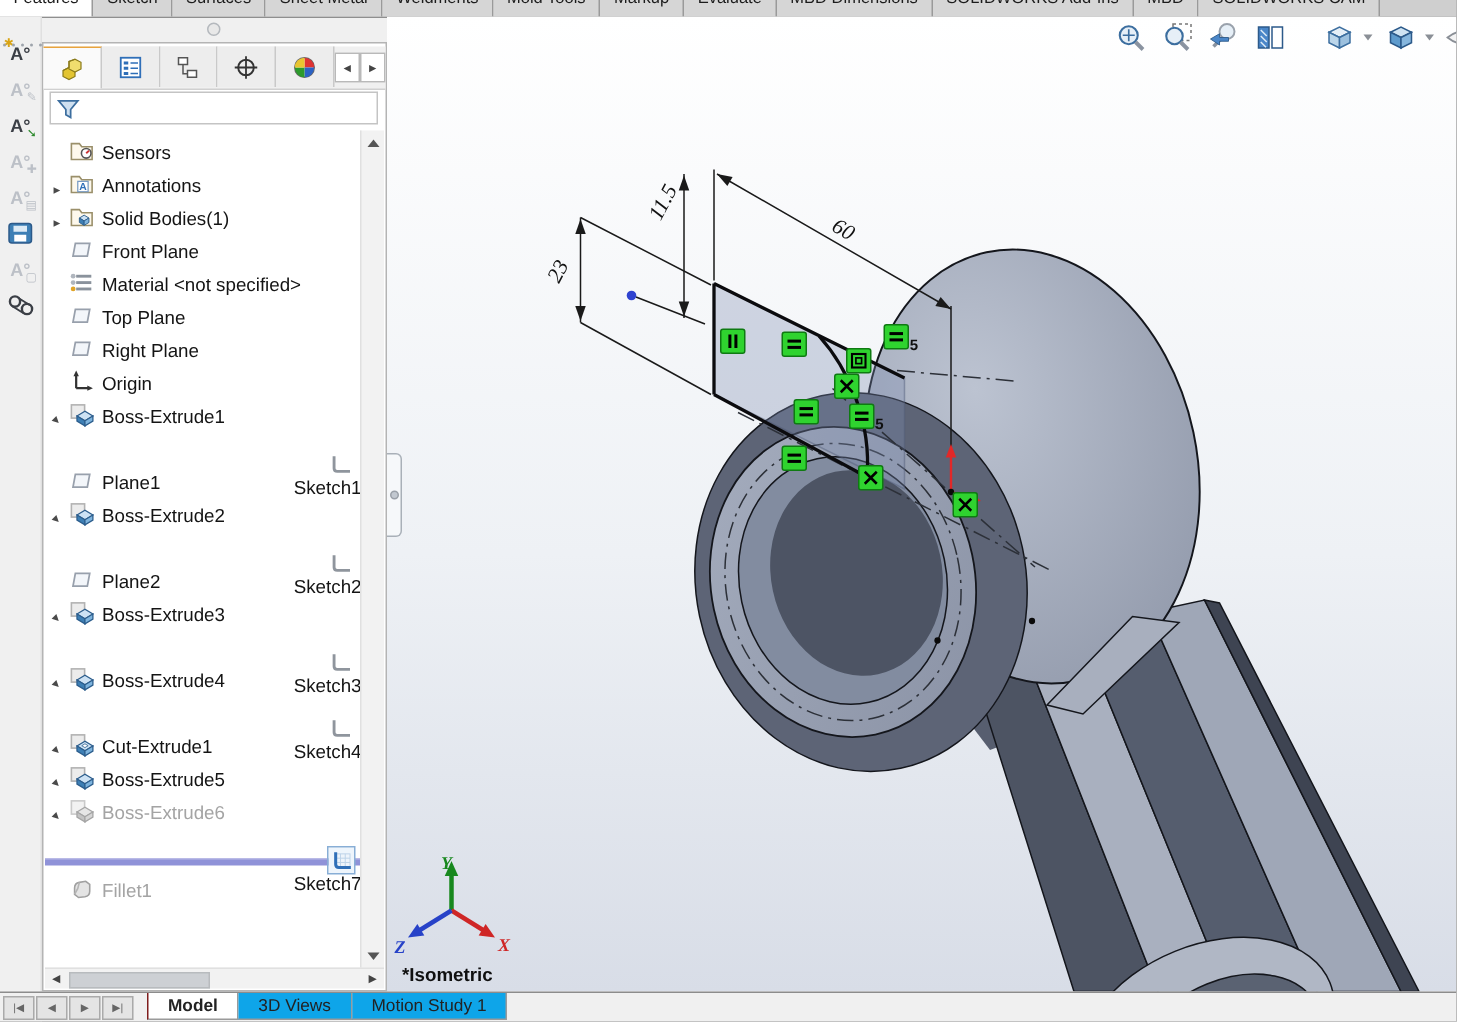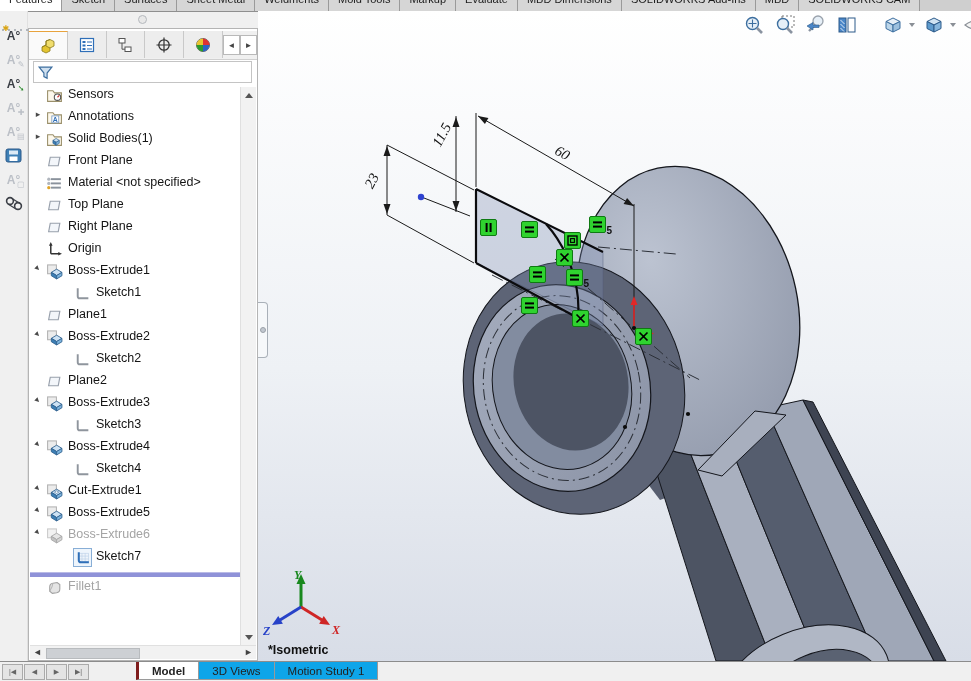--- a/index.html
+++ b/index.html
@@ -26,25 +26,25 @@
   #panel-knob{position:absolute;left:138px;top:15px;width:7px;height:7px;border:1px solid #b4b8bd;border-radius:50%;background:#e8e8e8;}
   
   #fm-panel{position:absolute;left:28px;top:28px;width:230px;height:633px;background:#ffffff;
             border:1px solid #b4b4b4;box-sizing:border-box;}
   #fm-tabs{position:absolute;left:0;top:2px;width:228px;height:28px;background:#f0f0f0;display:flex;border-bottom:1px solid #d0d0d0;}
   .fm-tab{width:40px;height:27px;display:flex;align-items:center;justify-content:center;border-right:1px solid #c9c9c9;background:#ededed;}
   .fm-tab.active{background:#fafafa;border-top:1px solid #e8a33d;}
   .fm-scroll{width:16px;height:18px;margin-top:4px;background:#fff;border:1px solid #b9b9b9;display:flex;align-items:center;justify-content:center;font-size:8px;color:#444;}
   #fm-filter{position:absolute;left:4px;top:32px;width:219px;height:22px;background:#fff;border:1px solid #c4c4c4;display:flex;align-items:center;padding-left:3px;box-sizing:border-box;}
   #tree{position:absolute;left:1px;top:58px;width:211px;height:559px;overflow:hidden;background:#fff;}
-  .row{height:22px;display:flex;align-items:flex-start;font-size:12.5px;color:#141414;white-space:nowrap;}
+  .row{height:22px;display:flex;align-items:flex-end;font-size:12.5px;color:#141414;white-space:nowrap;}
   .row .arrow{width:16px;text-align:center;font-size:9px;color:#4a4a4a;flex:0 0 16px;}
   .row .arrow.open{transform:rotate(45deg);}
   .row .ticon{width:17px;height:17px;flex:0 0 17px;margin-right:5px;display:flex;align-items:center;justify-content:center;}
-  .row.child{padding-left:28px;}
+  .row.child{flex-direction:column;}
   .row.grayed{color:#a4a4a4;}
   .row .ticon.activebox{outline:1px solid #88aed6;background:#eef5fc;}
   .rollback{height:4px;margin:1px 0 2px 0;border-top:1px solid #b9bae6;background:#8f92d8;}
   #vscroll{position:absolute;right:1px;top:58px;width:15px;height:559px;background:#f2f2f2;border-left:1px solid #e0e0e0;}
   .tri-up{position:absolute;left:4px;top:6px;width:0;height:0;border-left:4px solid transparent;border-right:4px solid transparent;border-bottom:5px solid #555;}
   .tri-down{position:absolute;left:4px;bottom:6px;width:0;height:0;border-left:4px solid transparent;border-right:4px solid transparent;border-top:5px solid #555;}
   #hscroll{position:absolute;left:1px;bottom:1px;width:226px;height:13px;background:#f2f2f2;border-top:1px solid #e0e0e0;}
   #hscroll .l{position:absolute;left:3px;top:1px;font-size:9px;color:#444;}
   #hscroll .r{position:absolute;right:3px;top:1px;font-size:9px;color:#444;}
   #hscroll .thumb{position:absolute;left:16px;top:2px;width:92px;height:9px;background:#cdd0d4;border:1px solid #b8bbbe;}
@@ -64,21 +64,21 @@
   .rel .sub{position:absolute;right:-7px;bottom:-4px;font-size:10px;font-weight:bold;color:#101010;}
   .dimtxt{font-size:14.5px;font-style:italic;fill:#111;font-family:"Liberation Serif",serif;}
   .triadtxt{font-size:12px;font-weight:bold;font-style:italic;font-family:"Liberation Serif",serif;}
   
   #bottom-bar{position:absolute;left:0;top:661px;width:971px;height:20px;background:#f0f0f0;border-top:1px solid #8c8c8c;display:flex;align-items:flex-start;}
   #nav-btns{display:flex;margin:2px 0 0 2px;}
   .nav-btn{width:19px;height:14px;background:#e4e4e4;border:1px solid #aaa;margin-right:1px;font-size:7px;color:#666;display:flex;align-items:center;justify-content:center;}
   #bb-tabs{display:flex;margin-left:8px;}
   .bb-tab{height:17px;padding:0 13px;display:flex;align-items:center;font-size:11.5px;color:#222;
           background:#0ea5e9;border:1px solid #9a9a9a;border-top:none;border-left:none;}
-  .bb-tab:first-of-type{border-left:3px solid #7f1d1d;margin-left:38px;}
+  .bb-tab:first-of-type{border-left:1px solid #7f1d1d;}
   .bb-tab.active{background:#ffffff;font-weight:bold;}
 </style>
 </head>
 <body>
 
 <div id="app">
 
   <div id="cm-tabs">
       <div class="cm-tab active">
         <span>Features</span>

